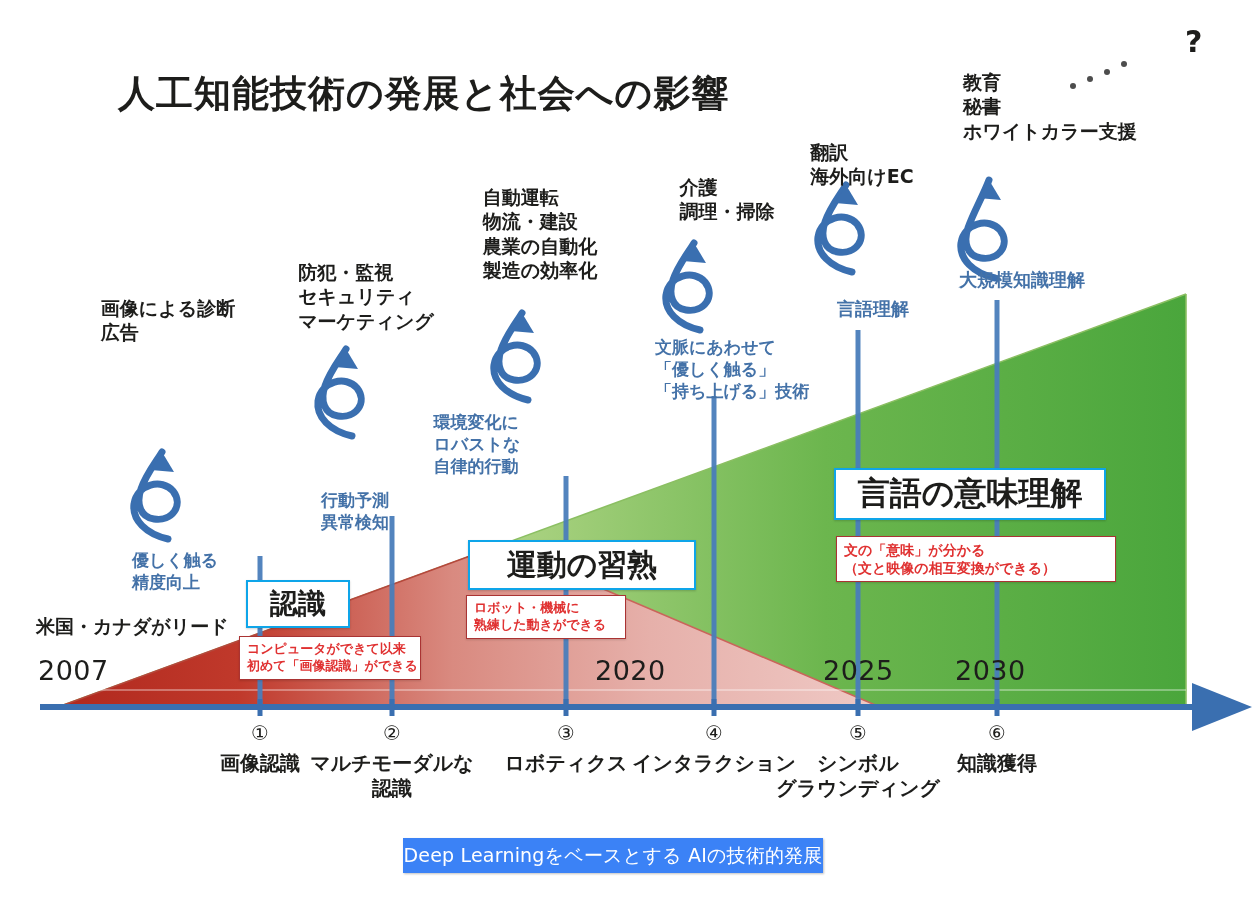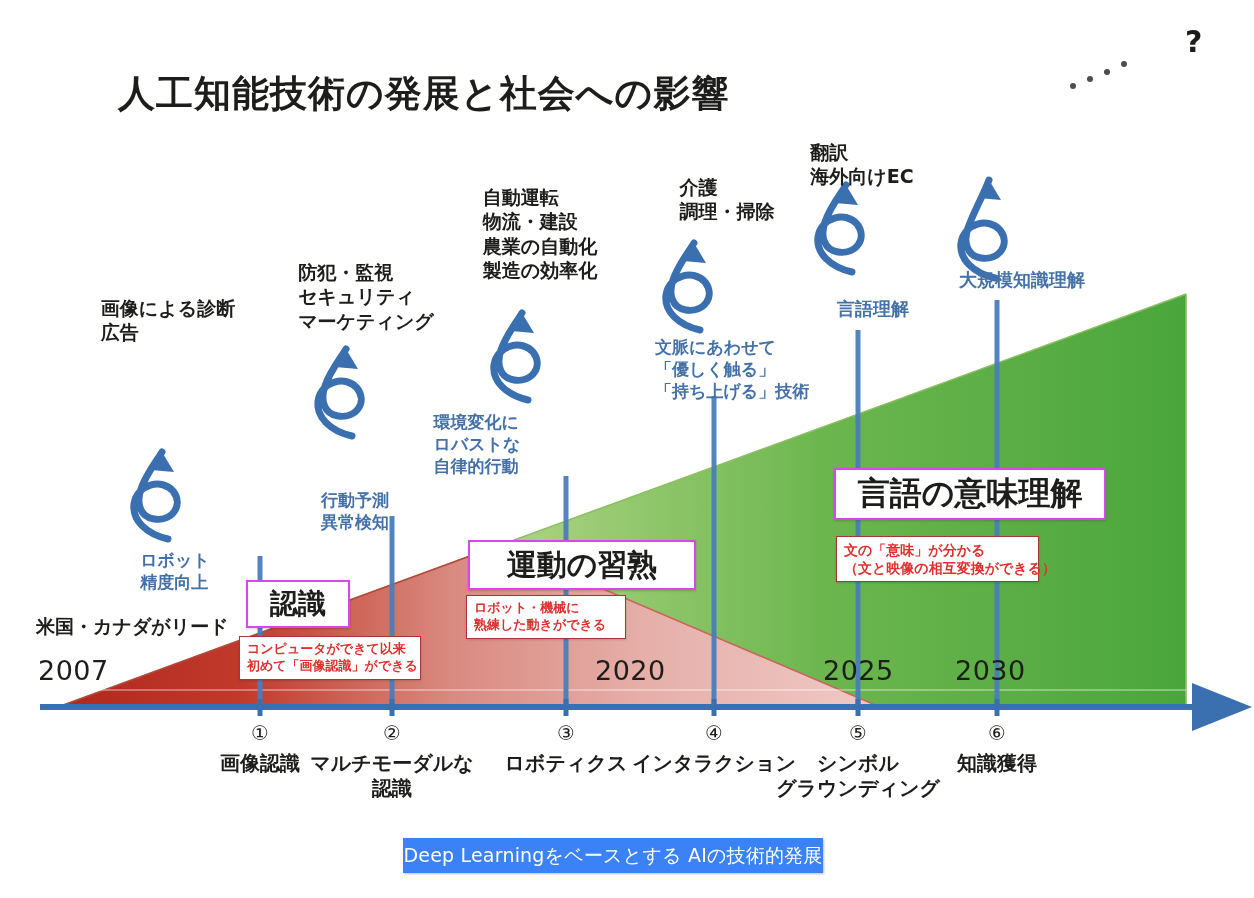--- a/index.html
+++ b/index.html
@@ -16,21 +16,21 @@
   .tx.l{text-align:left;}
 
   .black{color:#1d1d1b;font-weight:700;}
   .blue{color:#4472a8;font-weight:700;}
 
   
   #art{position:absolute;left:0;top:0;}
 
   
   .hdrbox{
-    position:absolute;background:#ffffff;border:2px solid #d946ef;
+    position:absolute;background:#ffffff;border:2px solid #0ea5e9;
     display:flex;align-items:center;justify-content:center;
     font-weight:700;color:#1d1d1b;box-sizing:border-box;
     box-shadow:0 1px 2px rgba(0,0,0,.18);
   }
   
   .redbox{
     position:absolute;background:#ffffff;border:1.5px solid #a33;
     box-sizing:border-box;padding:4px 7px;color:#e03131;font-weight:700;
     line-height:1.3;white-space:pre;box-shadow:0 1px 2px rgba(0,0,0,.15);
   }
@@ -172,22 +172,25 @@
 物流・建設
 農業の自動化
 製造の効率化</div>
 
   <div class="tx c black" style="left:727px;top:175px;font-size:19px;">介護
 調理・掃除</div>
 
   <div class="tx c black" style="left:862px;top:140px;font-size:19px;">翻訳
 海外向けEC</div>
 
-
-  <div class="tx c blue" style="left:175px;top:550px;font-size:17px;">ロボット
+  <div class="tx l black" style="left:963px;top:70px;font-size:19px;">教育
+秘書
+ホワイトカラー支援</div>
+
+  <div class="tx c blue" style="left:175px;top:550px;font-size:17px;">優しく触る
 精度向上</div>
 
   <div class="tx c blue" style="left:355px;top:490px;font-size:17px;">行動予測
 異常検知</div>
 
   <div class="tx c blue" style="left:477px;top:412px;font-size:17px;">環境変化に
 ロバストな
 自律的行動</div>
 
   <div class="tx l blue" style="left:655px;top:337px;font-size:17px;">文脈にあわせて
@@ -203,21 +206,21 @@
   <div class="hdrbox" style="left:468px;top:540px;width:228px;height:50px;font-size:30px;">運動の習熟</div>
 
   <div class="hdrbox" style="left:834px;top:468px;width:272px;height:52px;font-size:32px;">言語の意味理解</div>
 
   <div class="redbox" style="left:239px;top:636px;width:182px;font-size:13px;font-family:Liberation Serif, serif;">コンピュータができて以来
 初めて「画像認識」ができる</div>
 
   <div class="redbox" style="left:466px;top:595px;width:160px;font-size:13px;">ロボット・機械に
 熟練した動きができる</div>
 
-  <div class="redbox" style="left:836px;top:536px;width:203px;font-size:14px;">文の「意味」が分かる
+  <div class="redbox" style="left:836px;top:536px;width:280px;font-size:14px;">文の「意味」が分かる
 （文と映像の相互変換ができる）</div>
 
   <div class="tx l black" style="left:36px;top:614px;font-size:19px;">米国・カナダがリード</div>
 
   <div class="year" style="left:38px;top:655px;">2007</div>
   <div class="year" style="left:595px;top:655px;">2020</div>
   <div class="year" style="left:823px;top:655px;">2025</div>
   <div class="year" style="left:955px;top:655px;">2030</div>
 
   <div class="axgrp" style="left:260px;top:722px;">

